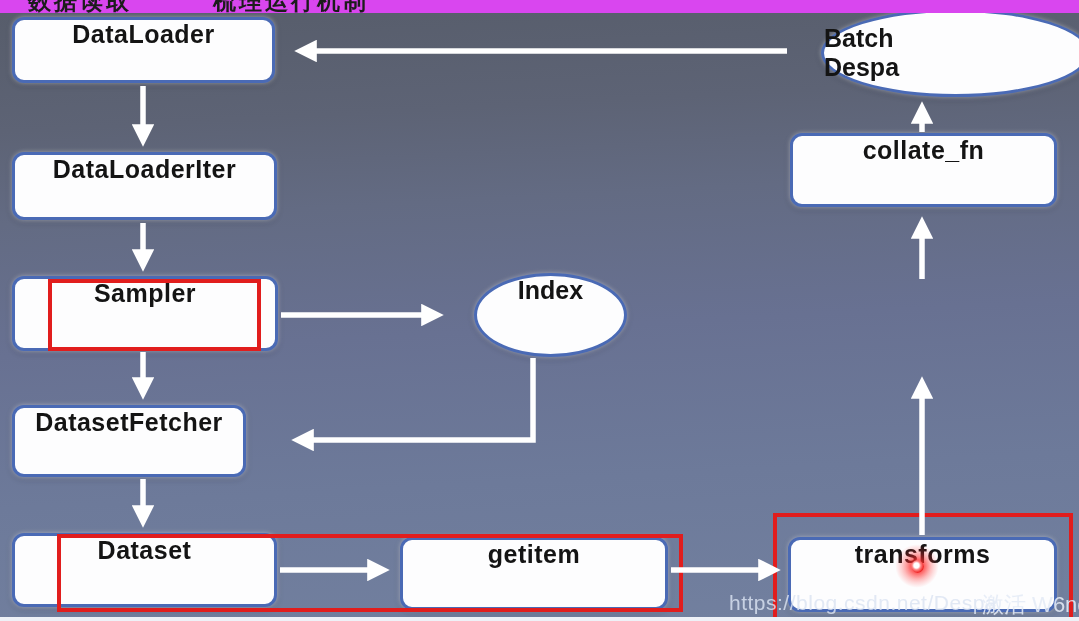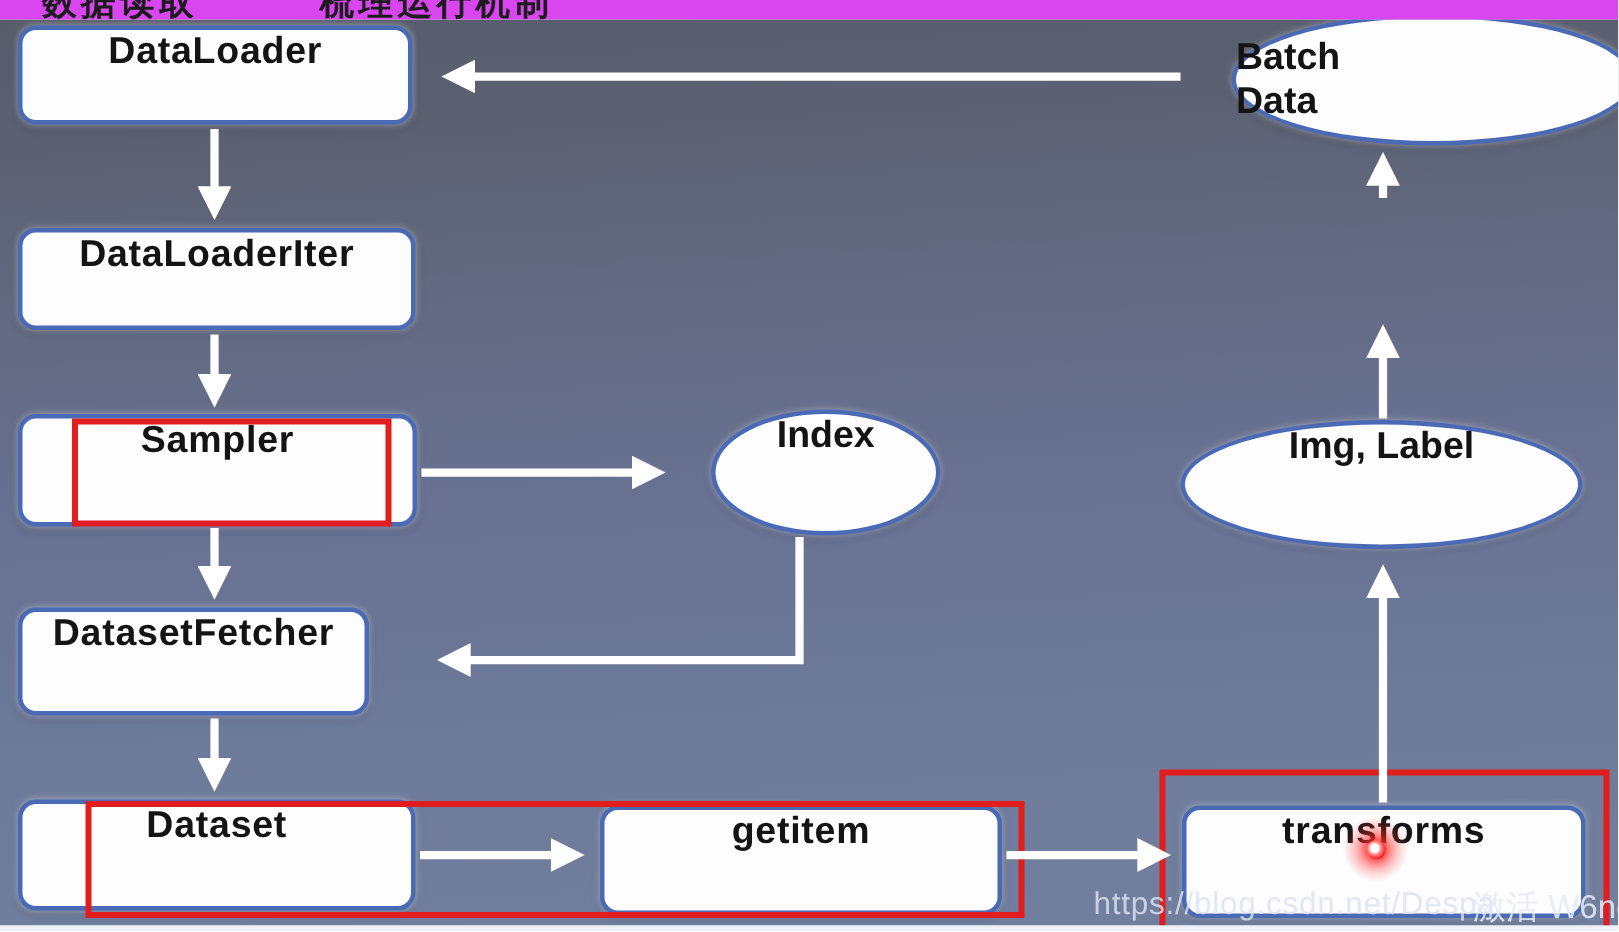--- a/index.html
+++ b/index.html
@@ -93,30 +93,30 @@
     <div class="node" style="left:12px;top:520px;width:265px;height:74px">
       <span>Dataset</span>
     </div>
 
     <div class="node" style="left:400px;top:524px;width:268px;height:73px">
       <span>getitem</span>
     </div>
     <div class="node" style="left:788px;top:524px;width:269px;height:75px">
       <span>transforms</span>
     </div>
+    <div class="node" style="left:790px;top:120px;width:267px;height:74px">
+      <span>collate_fn</span>
+    </div>
 
     <div class="ellipse" style="left:474px;top:260px;width:153px;height:84px">
       <span>Index</span>
     </div>
-    <div class="ellipse" style="left:787px;top:267px;width:268px;height:86px">
-      <span>Img, Label</span>
-    </div>
     <div class="ellipse" style="left:821px;top:-4px;width:269px;height:88px;flex-direction:column">
       <span>Batch</span>
-      <span>Data</span>
+      <span>Despa</span>
     </div>
 
     <div class="redrect" style="left:48px;top:266px;width:213px;height:72px"></div>
     <div class="redrect" style="left:57px;top:521px;width:626px;height:78px"></div>
     <div class="redrect" style="left:773px;top:500px;width:300px;height:115px"></div>
 
     <svg class="arrows" viewBox="0 0 1079 604" xmlns="http://www.w3.org/2000/svg">
       <defs>
         <marker id="ah" viewBox="0 0 10 10" refX="7" refY="5" markerWidth="4.1" markerHeight="4.1" orient="auto-start-reverse">
           <polygon points="0,0 10,5 0,10" fill="#ffffff"></polygon>

